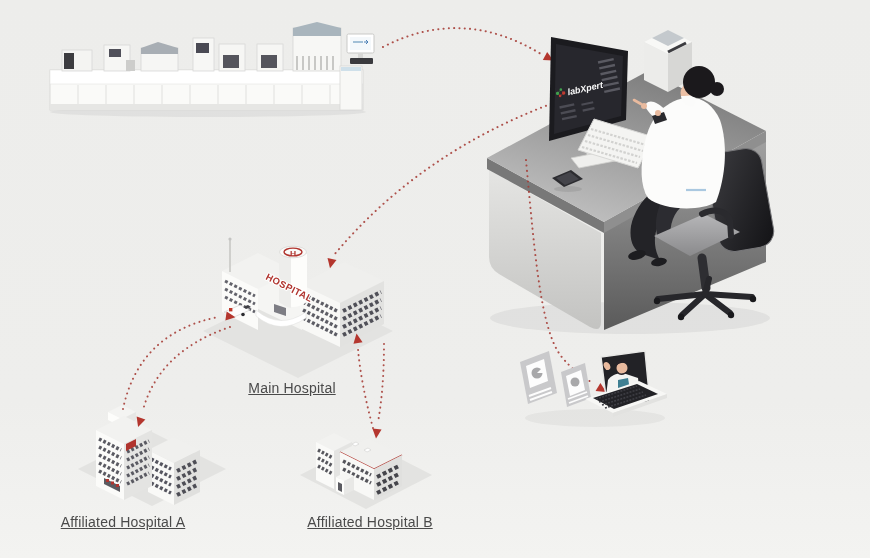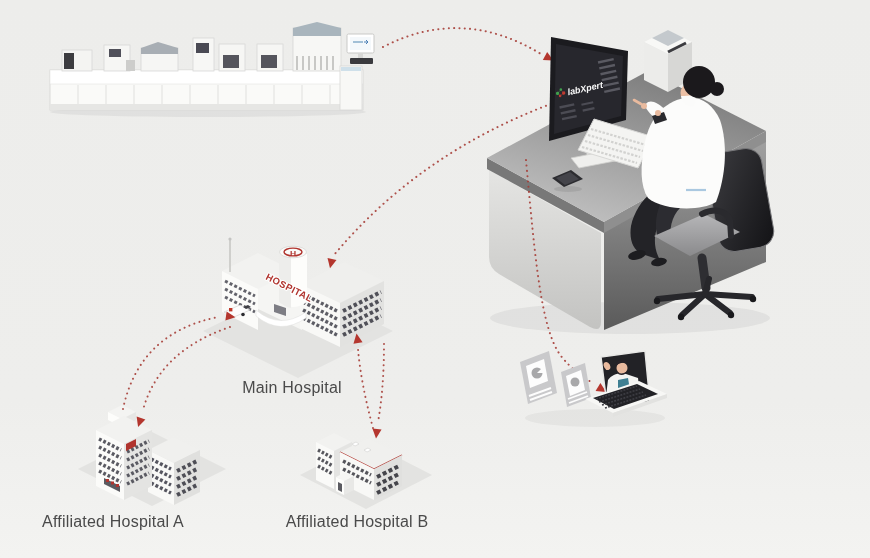--- a/index.html
+++ b/index.html
@@ -3,26 +3,26 @@
 <meta charset="utf-8">
 <style>
   html,body{margin:0;padding:0;background:#dcdcda;}
   .canvas{
     position:relative;width:870px;height:558px;overflow:hidden;
     background:linear-gradient(#ededeb, #eeeeec 72%, #f3f3f1);
     font-family:"Liberation Sans", sans-serif;
   }
   .canvas svg{position:absolute;left:0;top:0;}
   .label{
-    position:absolute;color:#4a4a4a;font-size:16px;line-height:18px;
-    text-align:center;letter-spacing:.2px;white-space:nowrap;
+    position:absolute;color:#4a4a4a;font-size:14px;line-height:18px;
+    text-align:center;letter-spacing:.2px;white-space:nowrap;text-decoration:underline;
   }
   .lbl-main{left:226px;top:379px;width:132px;}
-  .lbl-a{left:36px;top:513px;width:154px;text-align:center;}
-  .lbl-b{left:280px;top:513px;width:154px;}
+  .lbl-a{left:46px;top:513px;width:154px;text-align:center;}
+  .lbl-b{left:293px;top:513px;width:154px;}
   .lbl-remote{left:492px;top:438px;width:160px;}
 </style>
 </head>
 <body>
 
 <div class="canvas">
 <svg width="870" height="558" viewBox="0 0 870 558">
   <defs>
     <path id="arrow" d="M0,-4.6 L9.5,0 L0,4.6 Z"></path>
     <linearGradient id="deskTop" x1="648" y1="71" x2="604" y2="222" gradientUnits="userSpaceOnUse">

